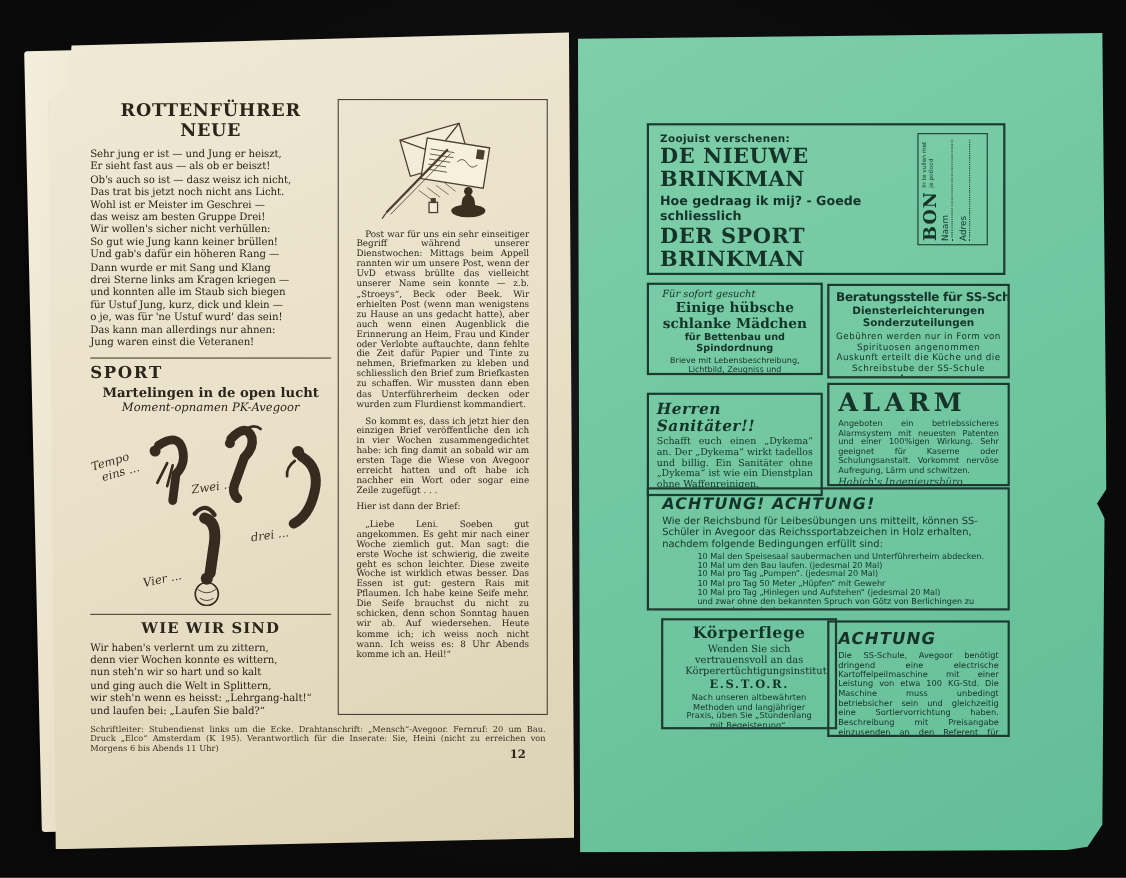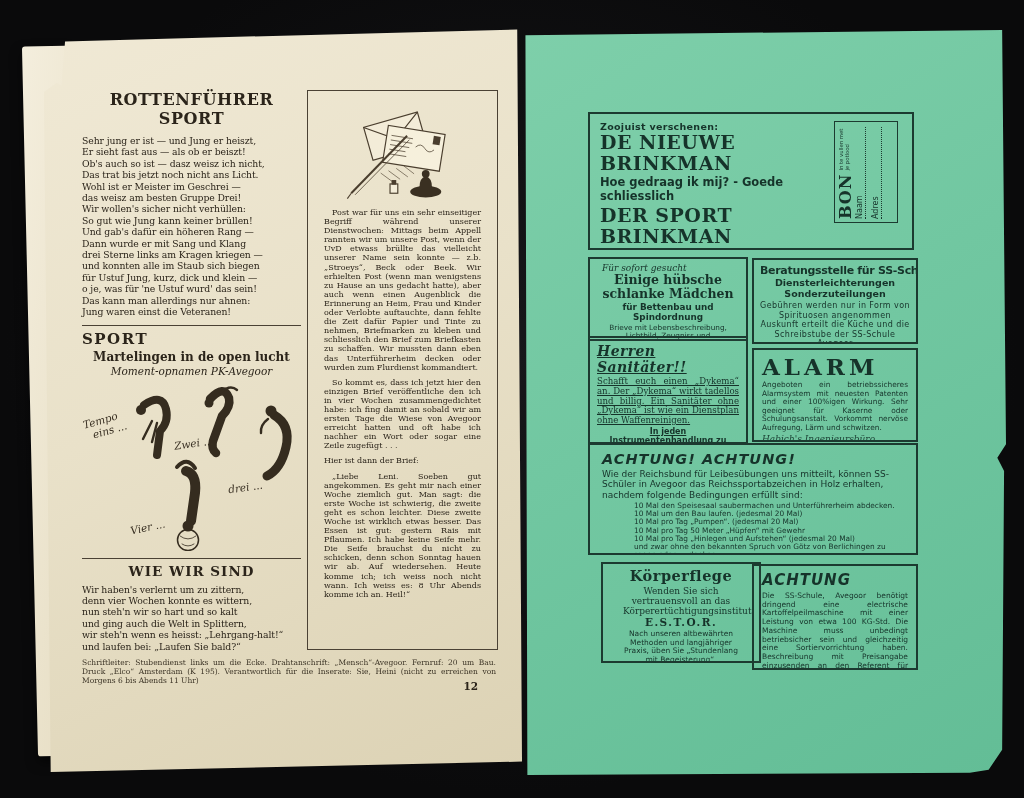--- a/index.html
+++ b/index.html
@@ -64,21 +64,21 @@
   .bon-field{clear:both;font-size:8px;margin-top:5px;border-bottom:1px dotted #1c3a30;padding-bottom:1px;width:92px;}
   .ad-madchen{left:64px;top:227px;width:160px;height:84px;text-align:center;padding:4px 6px;}
   .eyebrow{font-family:"DejaVu Serif",serif;font-style:italic;font-size:9px;text-align:left;padding-left:6px;}
   .mad-title{font-family:"DejaVu Serif",serif;font-weight:bold;font-size:12.5px;line-height:14px;white-space:pre-line;}
   .mad-sub{font-size:8.8px;font-weight:bold;margin-top:1px;}
   .small-body{font-size:7.3px;line-height:8.4px;margin-top:2px;}
   .ad-beratung{left:228px;top:228px;width:166px;height:86px;text-align:center;padding:4px 6px;}
   .ber-title{font-size:11px;font-weight:bold;letter-spacing:-.3px;white-space:nowrap;}
   .ber-sub{font-size:9.5px;font-weight:bold;line-height:11px;white-space:pre-line;}
   .ber-body{font-size:8px;line-height:9.6px;letter-spacing:.4px;margin-top:2px;}
-  .ad-sanitater{left:64px;top:306px;width:160px;height:108px;padding:5px 7px;font-family:"DejaVu Serif",serif;text-decoration:underline;}
+  .ad-sanitater{left:64px;top:327px;width:160px;height:94px;padding:5px 7px;font-family:"DejaVu Serif",serif;}
   .san-title{font-weight:bold;font-style:italic;font-size:14px;letter-spacing:.4px;}
   .san-body{font-size:8.6px;line-height:9.8px;text-align:justify;margin-top:2px;}
   .san-foot{font-size:8px;font-weight:bold;text-align:center;font-family:"DejaVu Sans",sans-serif;line-height:9px;margin-top:1px;}
   .ad-alarm{left:228px;top:318px;width:166px;height:94px;padding:4px 8px;}
   .alarm-title{font-family:"DejaVu Serif",serif;font-weight:bold;font-size:23px;letter-spacing:4px;line-height:25px;}
   .alarm-body{font-size:7.4px;line-height:8.5px;text-align:justify;margin-top:2px;}
   .alarm-sig{font-family:"DejaVu Serif",serif;font-style:italic;font-size:9px;margin-top:2px;color:#1d4437;}
   .ad-achtung{left:64px;top:413px;width:330px;height:112px;padding:6px 12px;}
   .ach-title{font-weight:bold;font-style:italic;font-size:14.5px;letter-spacing:1px;}
   .ach-intro{font-size:9px;line-height:10.3px;margin-top:2px;}
@@ -94,21 +94,21 @@
   .dri-body{font-size:7.5px;line-height:8.7px;text-align:justify;margin-top:3px;}
 </style>
 </head>
 <body>
 
 <div class="left-under"></div>
 
 <div class="page-left">
   <div class="lp-content">
     <div class="colL">
-      <div class="poem-title">ROTTENFÜHRER SPORT</div>
+      <div class="poem-title">ROTTENFÜHRER NEUE</div>
       <div class="poem">Sehr jung er ist — und Jung er heiszt,
 Er sieht fast aus — als ob er beiszt!
 Ob's auch so ist — dasz weisz ich nicht,
 Das trat bis jetzt noch nicht ans Licht.
 Wohl ist er Meister im Geschrei —
 das weisz am besten Gruppe Drei!
 Wir wollen's sicher nicht verhüllen:
 So gut wie Jung kann keiner brüllen!
 Und gab's dafür ein höheren Rang —
 Dann wurde er mit Sang und Klang

